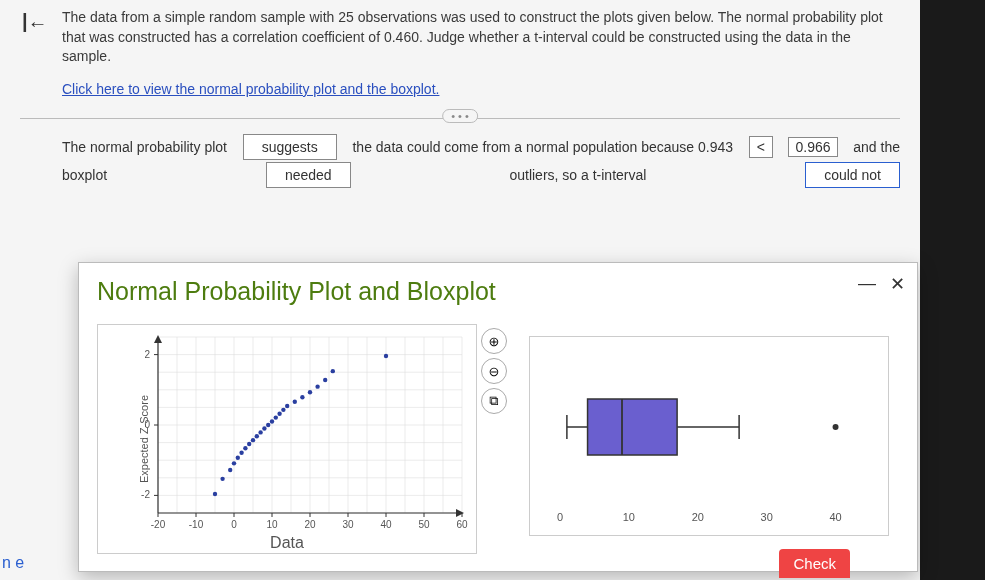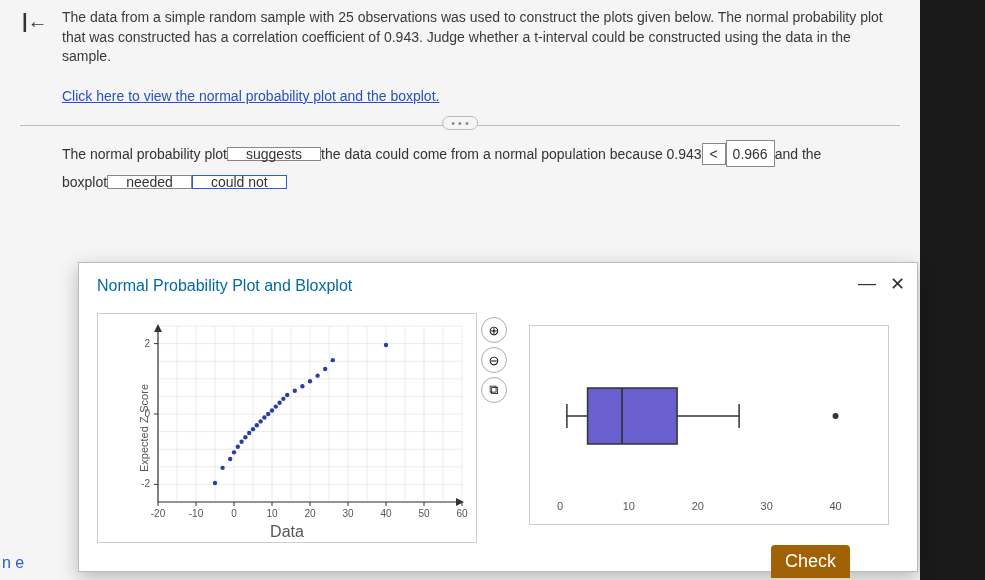--- a/index.html
+++ b/index.html
@@ -30,21 +30,21 @@
     cursor: pointer;
     padding: 4px;
   }
   .question-block {
     margin-left: 42px;
     line-height: 1.4;
     color: #3a3a3a;
   }
   .links-block {
     margin-left: 42px;
-    margin-top: 19px;
+    margin-top: 12px;
   }
   .link {
     color: #2a4fbf;
     text-decoration: underline;
     cursor: pointer;
     display: block;
     line-height: 1.5;
   }
   .hr-wrap {
     margin: 18px 0 14px 0;
@@ -62,61 +62,61 @@
     padding: 0 8px;
     font-size: 11px;
     color: #888;
     cursor: pointer;
   }
   .answer-block {
     margin-left: 42px;
     line-height: 2.0;
     color: #333;
   }
-  .answer-block .row { display: flex; align-items: center; flex-wrap: wrap; gap: 0; }
+  .answer-block .row { display: flex; align-items: center; flex-wrap: wrap; gap: 0; justify-content: space-between; }
   .dropdown {
     border: 1px solid #888;
     background: #fff;
     padding: 2px 18px;
     display: inline-flex;
     align-items: center;
     justify-content: center;
     min-width: 70px;
-    height: 14px;
+    height: 26px;
   }
   .dropdown.blue { border: 1px solid #2a5fd0; }
   .cmp { display: inline-flex; align-items: center; justify-content: center; border: 1px solid #888; background: #fff; width: 24px; height: 22px; }
   .valbox {
     border: 1px solid #888;
     background: #fff;
     padding: 2px 6px;
     display: inline-flex;
     align-items: center;
-    height: 27px;
+    height: 20px;
   }
   .round-note {
     text-decoration: underline;
     color: #333;
   }
 
   
   .popup {
     position: absolute;
     left: 78px;
     top: 262px;
     width: 840px;
     height: 310px;
     background: #fff;
     border: 1px solid #bbb;
     box-shadow: 0 6px 18px rgba(0,0,0,.25);
     padding: 14px 18px 8px 18px;
   }
   .popup-title {
-    font-size: 16px;
-    color: #0369a1;
+    font-size: 25px;
+    color: #4d7c0f;
     font-weight: normal;
   }
   .win-icons {
     position: absolute;
     right: 12px;
     top: 10px;
     display: flex;
     gap: 14px;
   }
   .win-icons span { font-size: 18px; color: #333; cursor: pointer; }
@@ -174,25 +174,25 @@
     right: 0;
     top: 0;
     width: 65px;
     height: 580px;
     background: #1a1a1a;
   }
   .red-btn {
     position: absolute;
     right: 70px;
     bottom: 2px;
-    background: #a16207;
+    background: #ef4444;
     color: #fff;
     padding: 6px 14px;
     border-radius: 4px 4px 0 0;
-    font-size: 18px;
+    font-size: 15px;
     border: none;
   }
   .left-tag {
     position: absolute;
     left: 0;
     bottom: 6px;
     font-size: 16px;
     color: #2a5fd0;
     padding: 2px;
   }
@@ -201,21 +201,21 @@
 <body>
 
 <div class="right-strip"></div>
 
 <div class="page">
 
   <div class="back-btn">
     <span>|←</span>
   </div>
 
-  <div class="question-block">The data from a simple random sample with 25 observations was used to construct the plots given below. The normal probability plot that was constructed has a correlation coefficient of 0.943. Judge whether a t-interval could be constructed using the data in the sample.</div>
+  <div class="question-block">The data from a simple random sample with 25 observations was used to construct the plots given below. The normal probability plot that was constructed has a correlation coefficient of 0.460. Judge whether a t-interval could be constructed using the data in the sample.</div>
 
   <div class="links-block">
     <a class="link">Click here to view the normal probability plot and the boxplot.</a>
   </div>
 
   <div class="hr-wrap">
     <div class="ellipsis-pill">• • •</div>
   </div>
 
   <div class="answer-block">
@@ -223,20 +223,21 @@
       <span>The normal probability plot</span>
       <span class="dropdown">suggests</span>
       <span>the data could come from a normal population because 0.943</span>
       <span class="cmp">&lt;</span>
       <span class="valbox">0.966</span>
       <span>and the</span>
     </div>
     <div class="row">
       <span>boxplot</span>
       <span class="dropdown">needed</span>
+      <span>outliers, so a t-interval</span>
       <span class="dropdown blue">could not</span>
     </div>
   </div>
 
   <div class="popup">
     <div class="popup-title">Normal Probability Plot and Bloxplot</div>
     <div class="win-icons">
       <span>—</span>
       <span>✕</span>
     </div>

